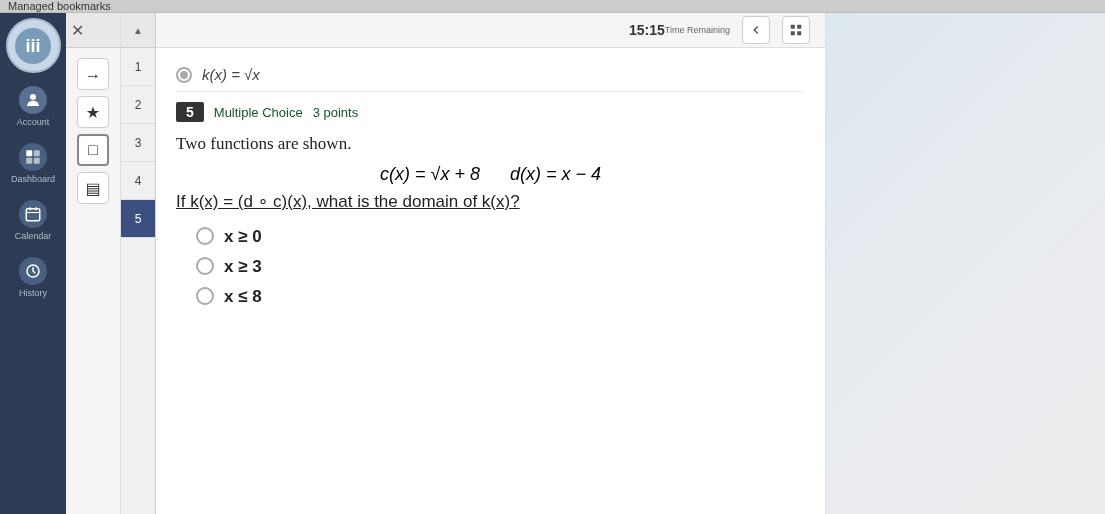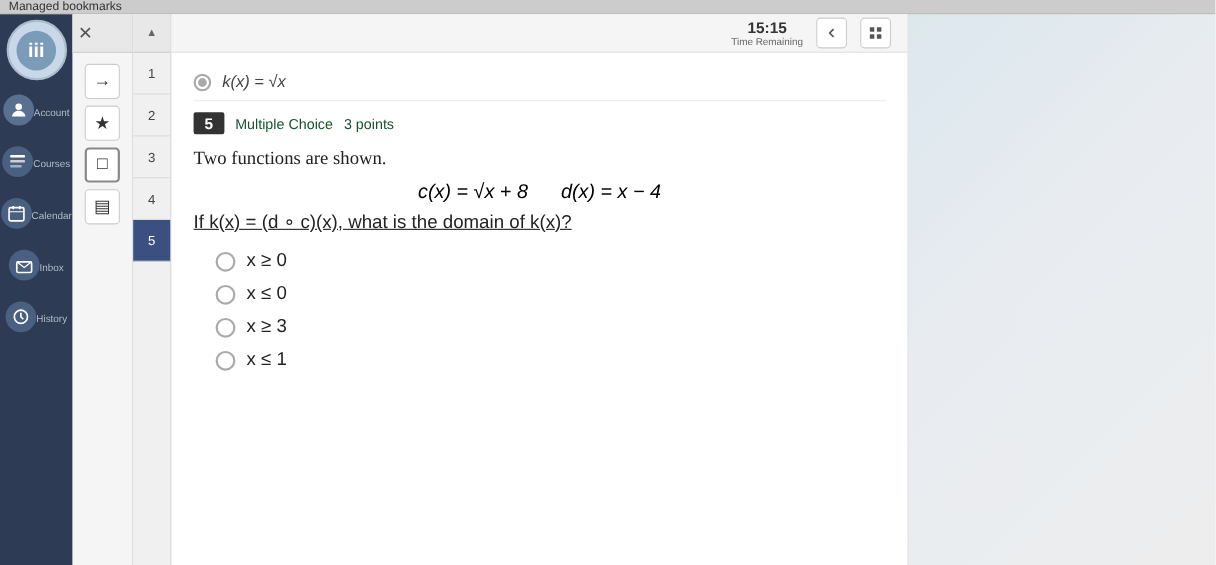--- a/index.html
+++ b/index.html
@@ -37,21 +37,21 @@
       border: 2px solid #aabbcc;
     }
 
     .sidebar-logo svg {
       width: 40px;
       height: 40px;
     }
 
     .sidebar-item {
       display: flex;
-      flex-direction: row;
+      flex-direction: column;
       align-items: center;
       justify-content: center;
       width: 66px;
       padding: 8px 0;
       color: #cdd5e0;
       font-size: 10px;
       cursor: pointer;
       text-align: center;
     }
 
@@ -105,21 +105,21 @@
     
     .content-panel {
       flex: 1;
       background: #fff;
       overflow-y: auto;
       padding: 10px 20px;
     }
 
     .timer-area {
       display: flex;
-      flex-direction: column;
+      flex-direction: row;
       align-items: center;
       font-size: 12px;
       color: #333;
     }
 
     .timer-value {
       font-weight: bold;
       font-size: 14px;
     }
 
@@ -211,25 +211,26 @@
 
     .answer-options {
       display: flex;
       flex-direction: column;
       gap: 10px;
       padding-left: 20px;
     }
 
     .answer-option {
       display: flex;
-      align-items: flex-end;
+      align-items: flex-start;
       gap: 10px;
       font-size: 17px;
       color: #222;
       cursor: pointer;
+      font-weight: bold;
     }
 
     .answer-option .radio-circle {
       width: 18px;
       height: 18px;
     }
 
     .full-wrapper {
       width: 1105px;
       height: 514px;
@@ -289,53 +290,45 @@
       <div class="sidebar-item">
         <div class="sidebar-icon account-icon">
           <svg width="18" height="18" viewBox="0 0 24 24">
               <circle cx="12" cy="8" r="4" fill="white"></circle>
               <path d="M4 20c0-4 3.6-7 8-7s8 3 8 7" fill="white"></path>
             </svg>
         </div>
         <span class="sidebar-label">Account</span>
       </div>
 
-
       <div class="sidebar-item">
         <div class="sidebar-icon">
           <svg width="18" height="18" viewBox="0 0 24 24">
-              <rect x="3" y="4" width="18" height="3" rx="1" fill="white"></rect>
-              <rect x="3" y="10" width="18" height="3" rx="1" fill="white" opacity="0.7"></rect>
-              <rect x="3" y="16" width="14" height="3" rx="1" fill="white" opacity="0.5"></rect>
-            </svg>
-        </div>
-        <span class="sidebar-label">Courses</span>
-      </div>
+              <rect x="3" y="3" width="8" height="8" rx="1" fill="white"></rect>
+              <rect x="13" y="3" width="8" height="8" rx="1" fill="white" opacity="0.6"></rect>
+              <rect x="3" y="13" width="8" height="8" rx="1" fill="white" opacity="0.6"></rect>
+              <rect x="13" y="13" width="8" height="8" rx="1" fill="white" opacity="0.6"></rect>
+            </svg>
+        </div>
+        <span class="sidebar-label">Dashboard</span>
+      </div>
+
 
       <div class="sidebar-item">
         <div class="sidebar-icon">
           <svg width="18" height="18" viewBox="0 0 24 24">
               <rect x="3" y="5" width="18" height="16" rx="2" fill="none" stroke="white" stroke-width="2"></rect>
               <line x1="8" y1="3" x2="8" y2="7" stroke="white" stroke-width="2"></line>
               <line x1="16" y1="3" x2="16" y2="7" stroke="white" stroke-width="2"></line>
               <line x1="3" y1="10" x2="21" y2="10" stroke="white" stroke-width="1.5"></line>
             </svg>
         </div>
         <span class="sidebar-label">Calendar</span>
       </div>
 
-      <div class="sidebar-item">
-        <div class="sidebar-icon">
-          <svg width="18" height="18" viewBox="0 0 24 24">
-              <rect x="3" y="8" width="18" height="13" rx="2" fill="none" stroke="white" stroke-width="2"></rect>
-              <path d="M3 8l9 7 9-7" stroke="white" stroke-width="1.5" fill="none"></path>
-            </svg>
-        </div>
-        <span class="sidebar-label">Inbox</span>
-      </div>
 
       <div class="sidebar-item">
         <div class="sidebar-icon">
           <svg width="18" height="18" viewBox="0 0 24 24">
               <circle cx="12" cy="12" r="8" fill="none" stroke="white" stroke-width="2"></circle>
               <polyline points="12,7 12,12 15,15" stroke="white" stroke-width="2" fill="none"></polyline>
             </svg>
         </div>
         <span class="sidebar-label">History</span>
       </div>
@@ -413,29 +406,25 @@
           If k(x) = (d ∘ c)(x), what is the domain of k(x)?
         </p>
 
         <div class="answer-options">
           <div class="answer-option">
             <div class="radio-circle"></div>
             <span>x ≥ 0</span>
           </div>
           <div class="answer-option">
             <div class="radio-circle"></div>
-            <span>x ≤ 0</span>
-          </div>
-          <div class="answer-option">
-            <div class="radio-circle"></div>
             <span>x ≥ 3</span>
           </div>
           <div class="answer-option">
             <div class="radio-circle"></div>
-            <span>x ≤ 1</span>
+            <span>x ≤ 8</span>
           </div>
         </div>
 
       </div>
     </div>
 
     <div style="width:280px; background:linear-gradient(135deg, #d8e8f0 0%, #e8eef5 40%, #f0f0f0 100%); border-left:1px solid #ddd; opacity:0.7;">
     </div>
 
   </div>

